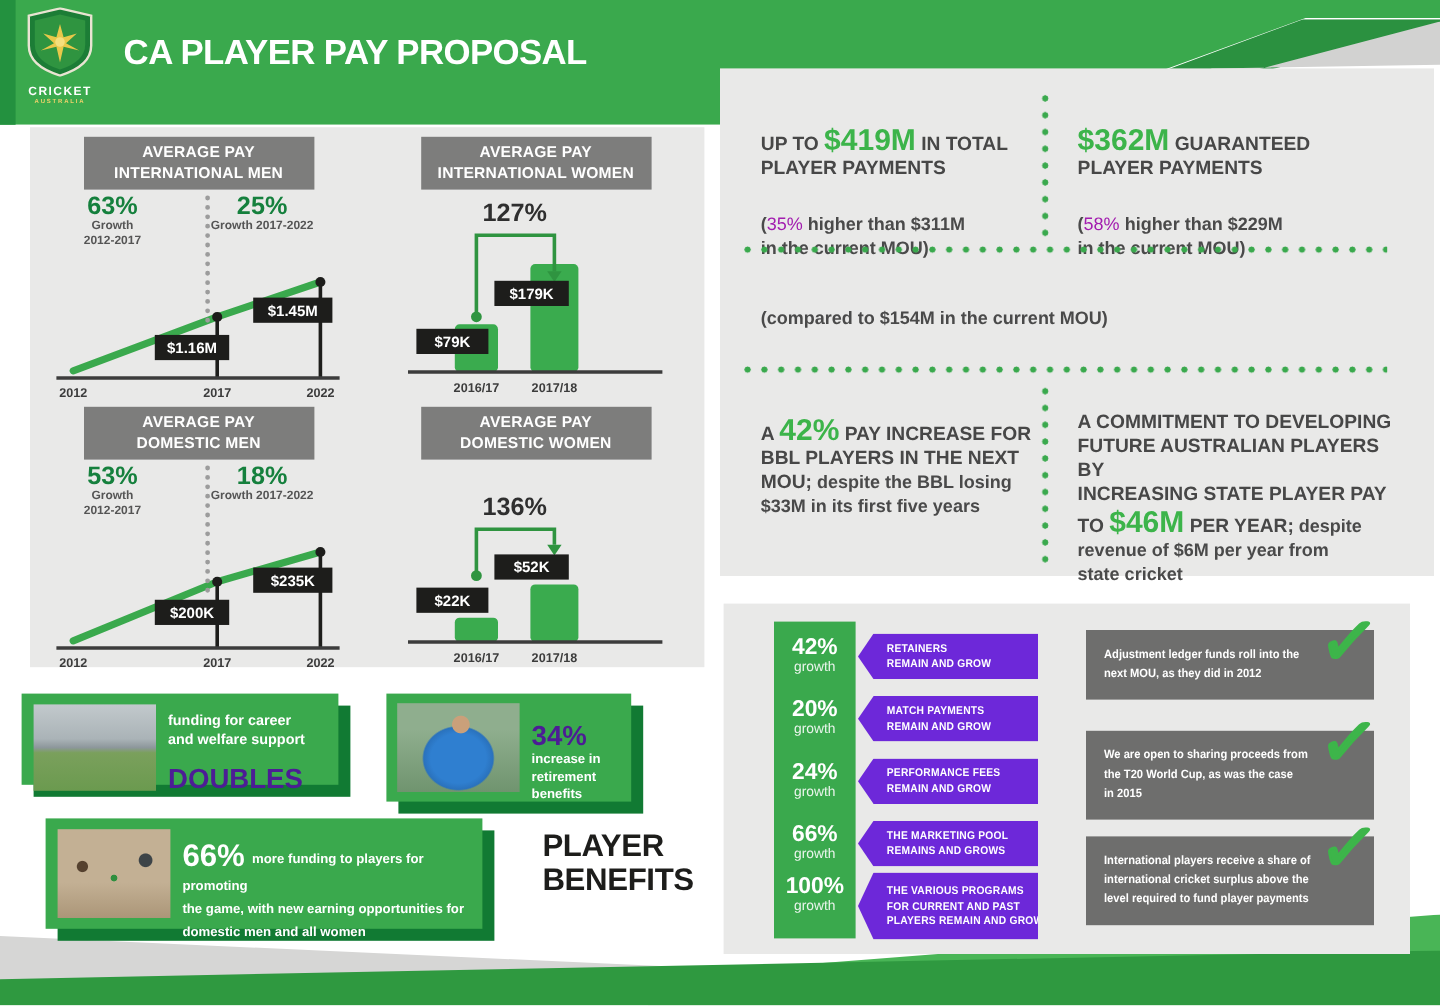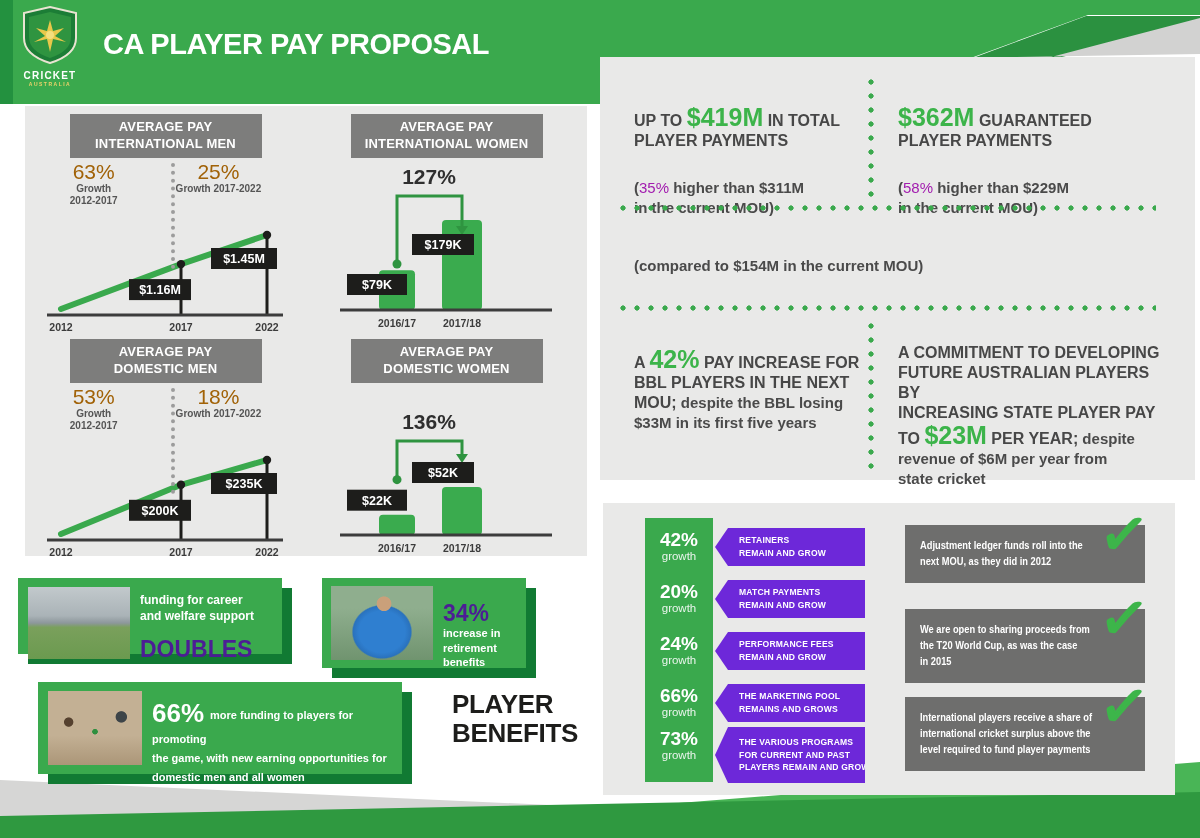--- a/index.html
+++ b/index.html
@@ -25,21 +25,21 @@
   .panel-charts{left:25px;top:106px;width:562px;height:450px;display:grid;grid-template-columns:1fr 1fr;grid-template-rows:1fr 1fr;}
   .panel-stats{left:600px;top:57px;width:575px;height:423px;padding-left:20px;}
   .panel-growth{left:603px;top:503px;width:572px;height:292px;}
   
   .quad{position:relative;overflow:hidden;}
   .chart-head{width:188px;margin:8px auto 0;background:#7d7d7c;color:#fff;font-size:13px;font-weight:700;
               text-align:center;line-height:1.3;padding:5px 2px;white-space:pre-line;letter-spacing:.2px;}
   .chart-body{position:relative;width:270px;margin:0 auto;}
   .grow-row{display:flex;justify-content:center;gap:58px;margin-top:3px;height:46px;}
   .grow{text-align:center;}
-  .gpct{font-size:21px;font-weight:400;color:#a16207;line-height:1.05;}
+  .gpct{font-size:21px;font-weight:700;color:#15803d;line-height:1.05;}
   .glab{font-size:10px;font-weight:600;color:#555;line-height:1.2;white-space:pre-line;}
   .vdots{position:absolute;left:140px;top:2px;height:106px;border-left:4px dotted #9c9c9c;}
   .boxlab{fill:#fff;font-size:12.5px;font-weight:700;}
   .tick{fill:#3c3c3c;font-size:10.5px;font-weight:700;}
   .pctbig{fill:#2f2f2f;font-size:21px;font-weight:800;}
   
   .stat-block{position:absolute;white-space:pre-line;}
   .stat-title{font-size:16px;line-height:1.25;font-weight:800;color:#474747;}
   .stat-sub{margin-top:9px;font-size:15px;font-weight:700;color:#4a4a4a;line-height:1.32;}
   .p-d{font-weight:800;color:#474747;}
@@ -240,21 +240,21 @@
       <div class="stat-title"><span class="p-d">A </span><span class="p-G">42%</span><span class="p-d"> PAY INCREASE FOR
 BBL PLAYERS IN THE NEXT
 MOU;</span><span class="p-n"> despite the BBL losing
 $33M in its first five years</span></div>
     </div>
     <div class="vdots-green" style="left:268px;top:262px;height:156px;"></div>
     <div class="stat-block" style="left:298px;top:268px;width:268px;">
       <div class="stat-title"><span class="p-d">A COMMITMENT TO DEVELOPING
 FUTURE AUSTRALIAN PLAYERS BY
 INCREASING STATE PLAYER PAY
-TO </span><span class="p-G">$23M</span><span class="p-d"> PER YEAR;</span><span class="p-n"> despite
+TO </span><span class="p-G">$46M</span><span class="p-d"> PER YEAR;</span><span class="p-n"> despite
 revenue of $6M per year from
 state cricket</span></div>
     </div>
   </div>
 
   <div class="panel panel-growth">
     <div class="gbar"></div>
     <div id="growth-items">
         <div class="growth-item" style="top: 25px;">
           <div class="gp-cell">
@@ -291,21 +291,21 @@
             <div class="gp">66%</div>
             <div class="gl">growth</div>
           </div>
     <div class="gbox" style="min-height:38px">
             <span>THE MARKETING POOL
 REMAINS AND GROWS</span>
           </div>
         </div>
         <div class="growth-item" style="top: 224px;">
           <div class="gp-cell">
-            <div class="gp">73%</div>
+            <div class="gp">100%</div>
             <div class="gl">growth</div>
           </div>
     <div class="gbox" style="min-height:56px">
             <span>THE VARIOUS PROGRAMS
 FOR CURRENT AND PAST
 PLAYERS REMAIN AND GROW</span>
           </div>
         </div>
       </div>
     <div id="check-items">

